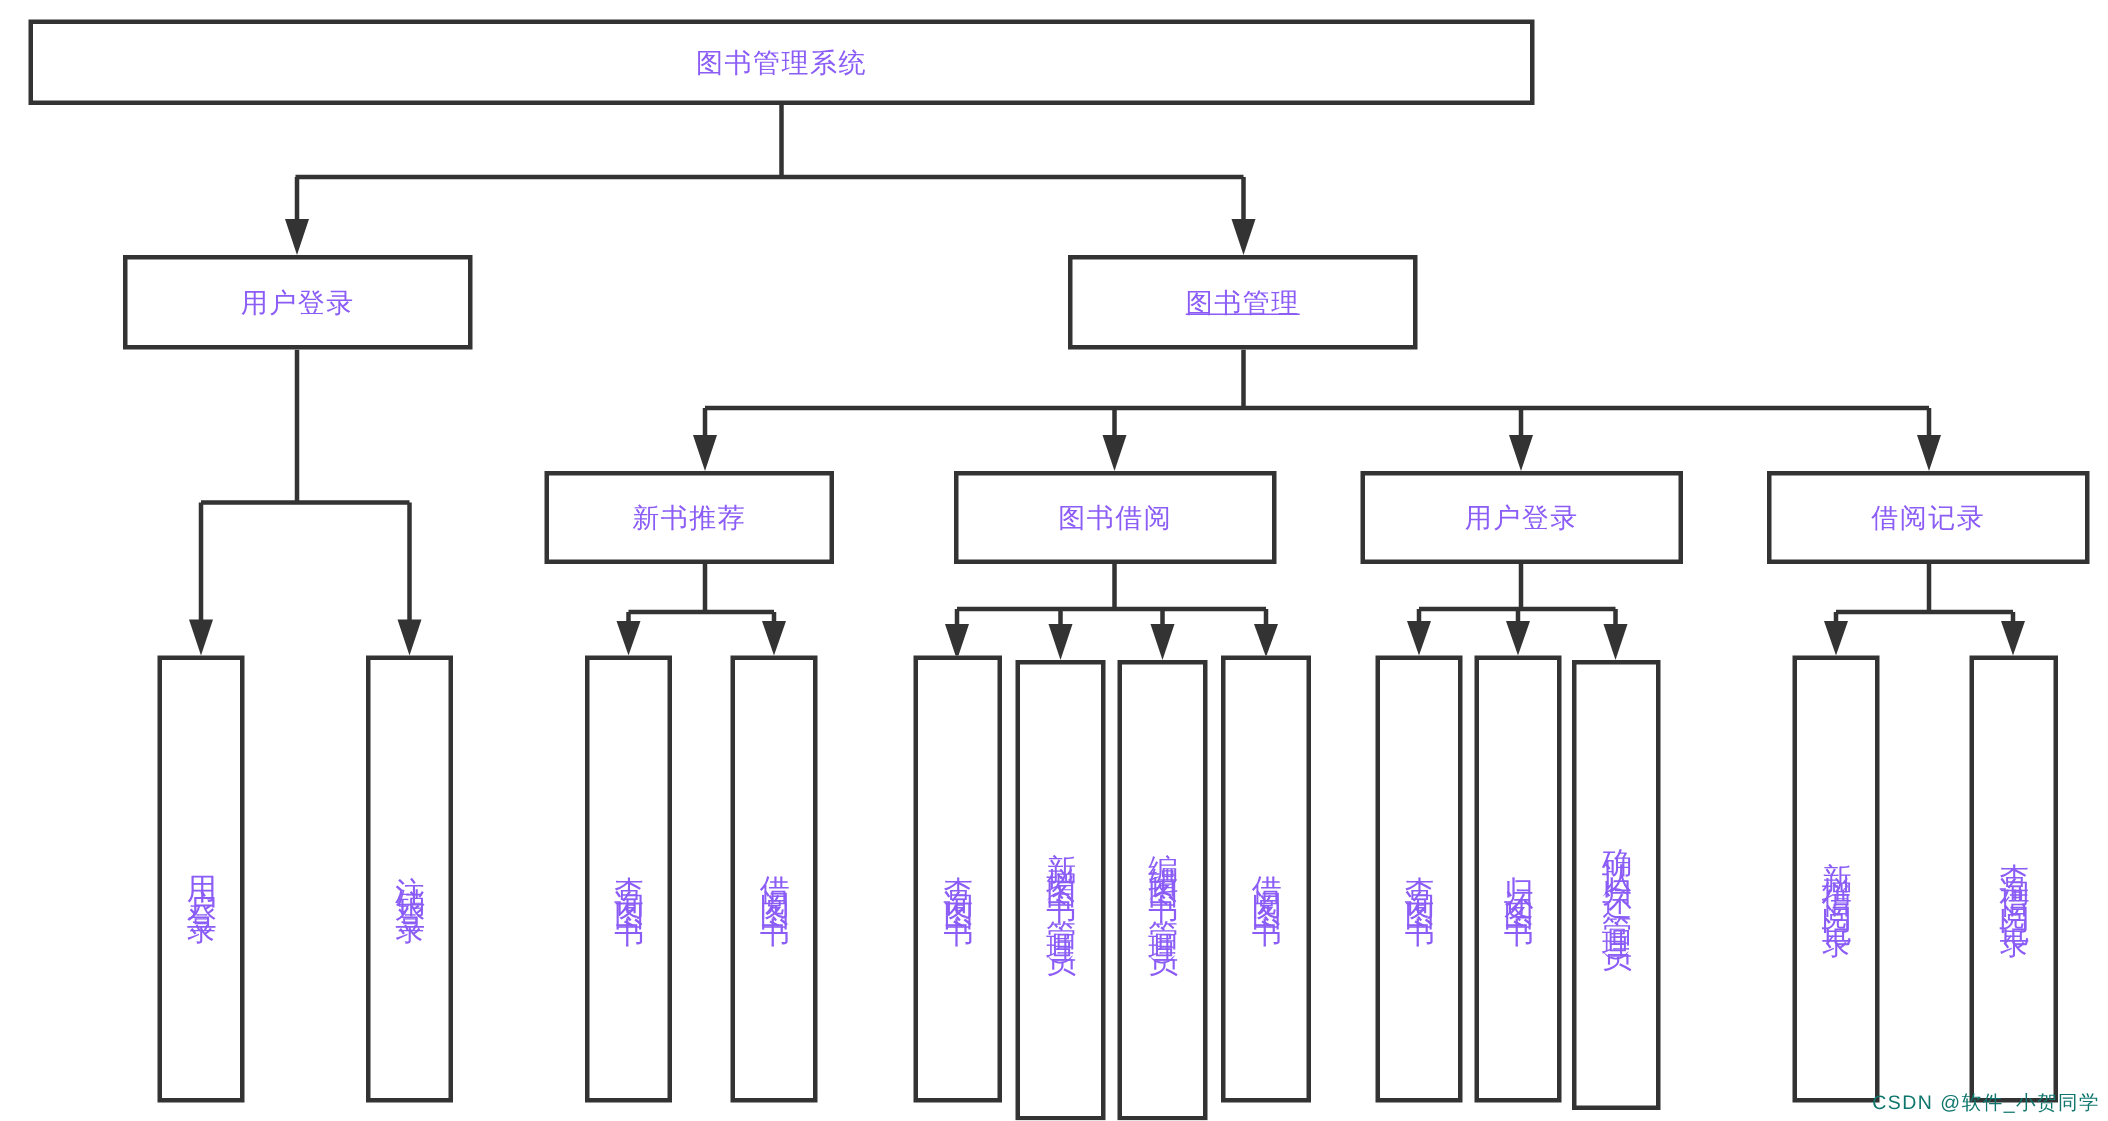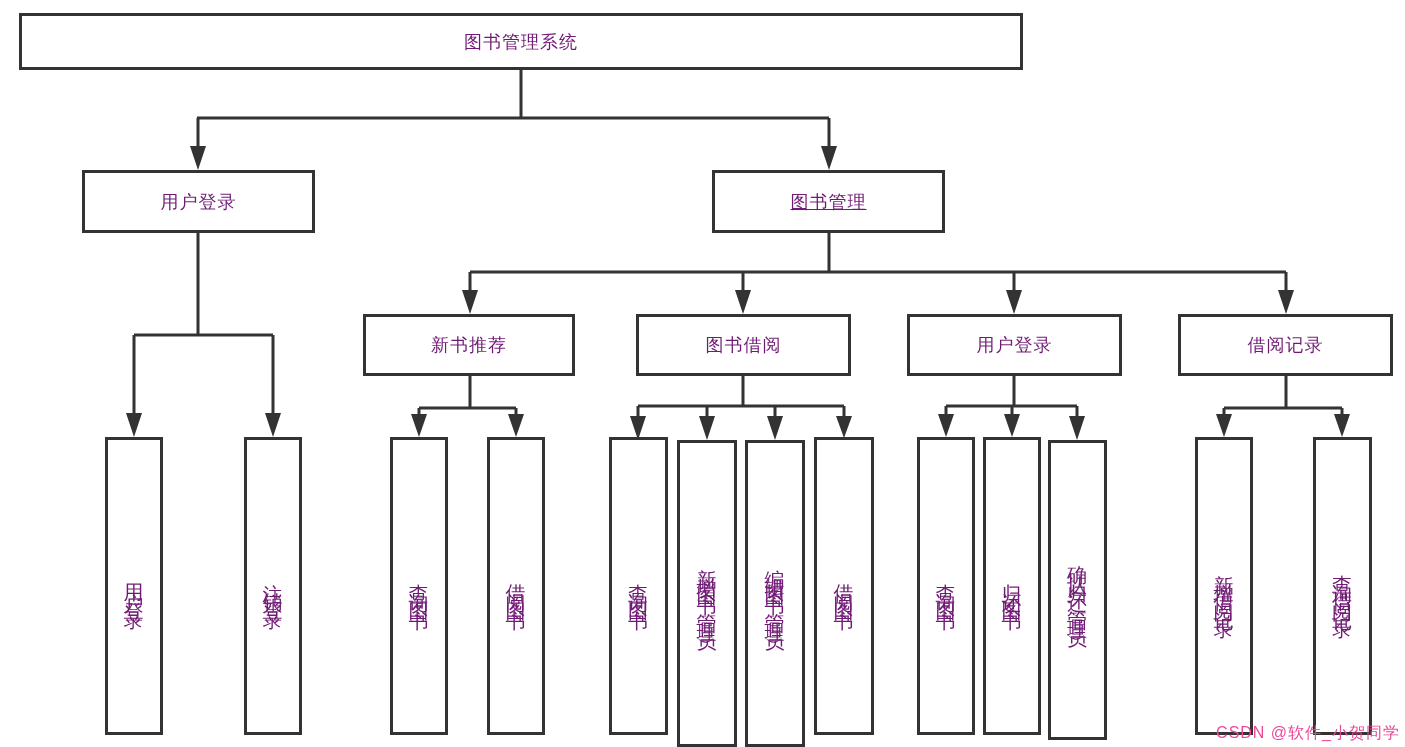--- a/index.html
+++ b/index.html
@@ -15,43 +15,43 @@
     position: absolute;
     left: 0; top: 0;
     width: 1405px; height: 747px;
     z-index: 1;
   }
   .node {
     position: absolute;
     box-sizing: border-box;
     background: #ffffff;
     border: 3px solid #333333;
-    color: #701a75;
+    color: #8b5cf6;
     display: flex;
     align-items: center;
     justify-content: center;
     z-index: 2;
   }
   .hnode { font-size: 18px; letter-spacing: 1px; }
   .vnode span {
     writing-mode: vertical-rl;
     text-orientation: mixed;
     font-size: 20px;
     letter-spacing: 9px;
     line-height: 1;
     white-space: nowrap;
   }
   .hnode span { display: inline-block; }
   #watermark {
     position: absolute;
     right: 5px;
     bottom: 3px;
     z-index: 3;
-    font-size: 16px;
-    color: #ec4899;
+    font-size: 13px;
+    color: #0f766e;
     letter-spacing: 1px;
     white-space: nowrap;
   }
 </style>
 </head>
 <body>
 
 <div id="stage">
 
   <svg id="wires" viewBox="0 0 1405 747" fill="none" stroke="#333333" stroke-width="3">
@@ -107,21 +107,21 @@
     <span>图书管理系统</span>
   </div>
 
   <div class="node hnode" style="left:82px; top:170px; width:233px; height:63px;">
     <span>用户登录</span>
   </div>
   <div class="node hnode" style="left:712px; top:170px; width:233px; height:63px;text-decoration:underline;">
     <span>图书管理</span>
   </div>
 
-  <div class="node hnode" style="left:363px; top:314px; width:212px; height:62px;">
+  <div class="node hnode" style="left:363px; top:314px; width:193px; height:62px;">
     <span>新书推荐</span>
   </div>
   <div class="node hnode" style="left:636px; top:314px; width:215px; height:62px;">
     <span>图书借阅</span>
   </div>
   <div class="node hnode" style="left:907px; top:314px; width:215px; height:62px;">
     <span>用户登录</span>
   </div>
   <div class="node hnode" style="left:1178px; top:314px; width:215px; height:62px;">
     <span>借阅记录</span>

